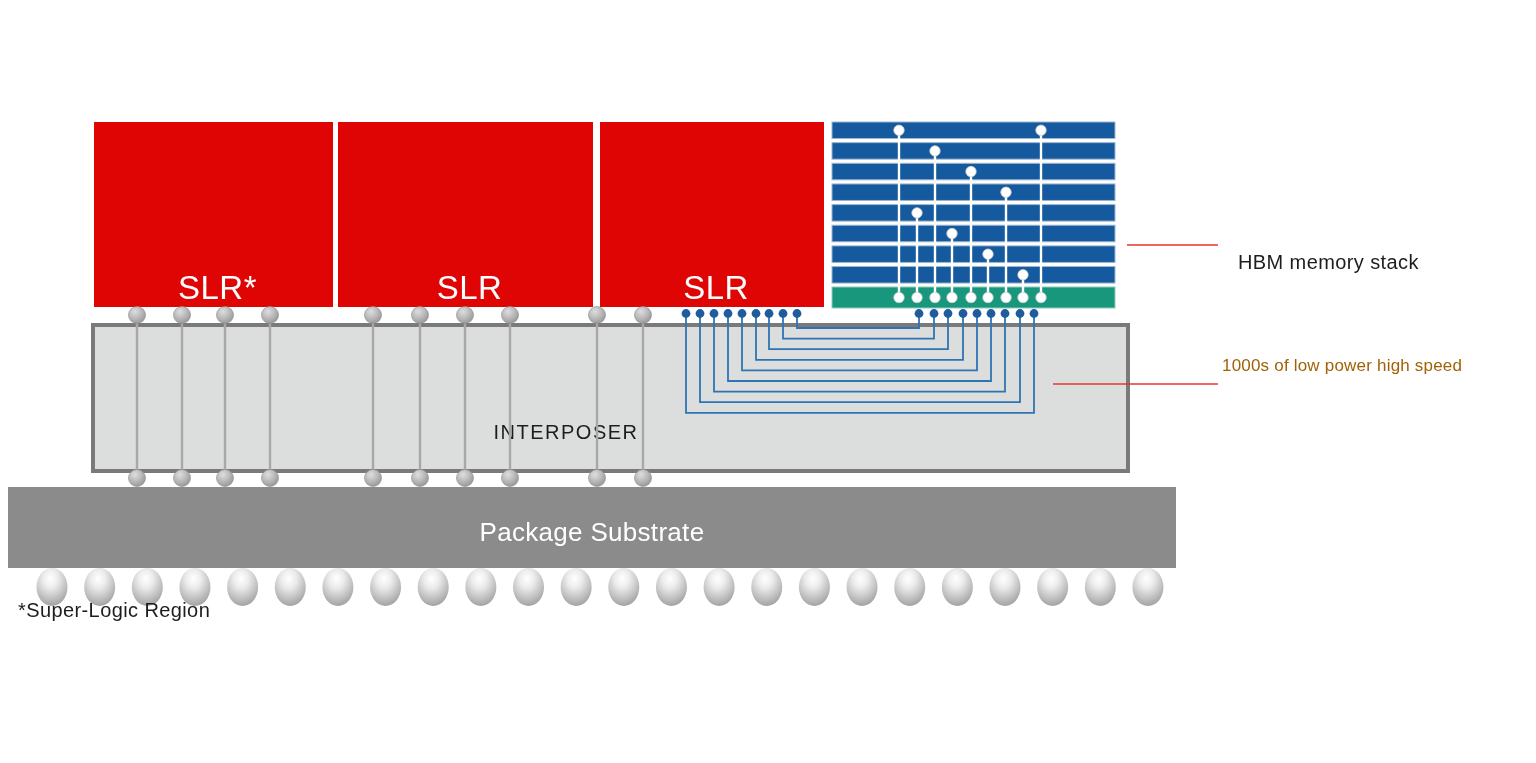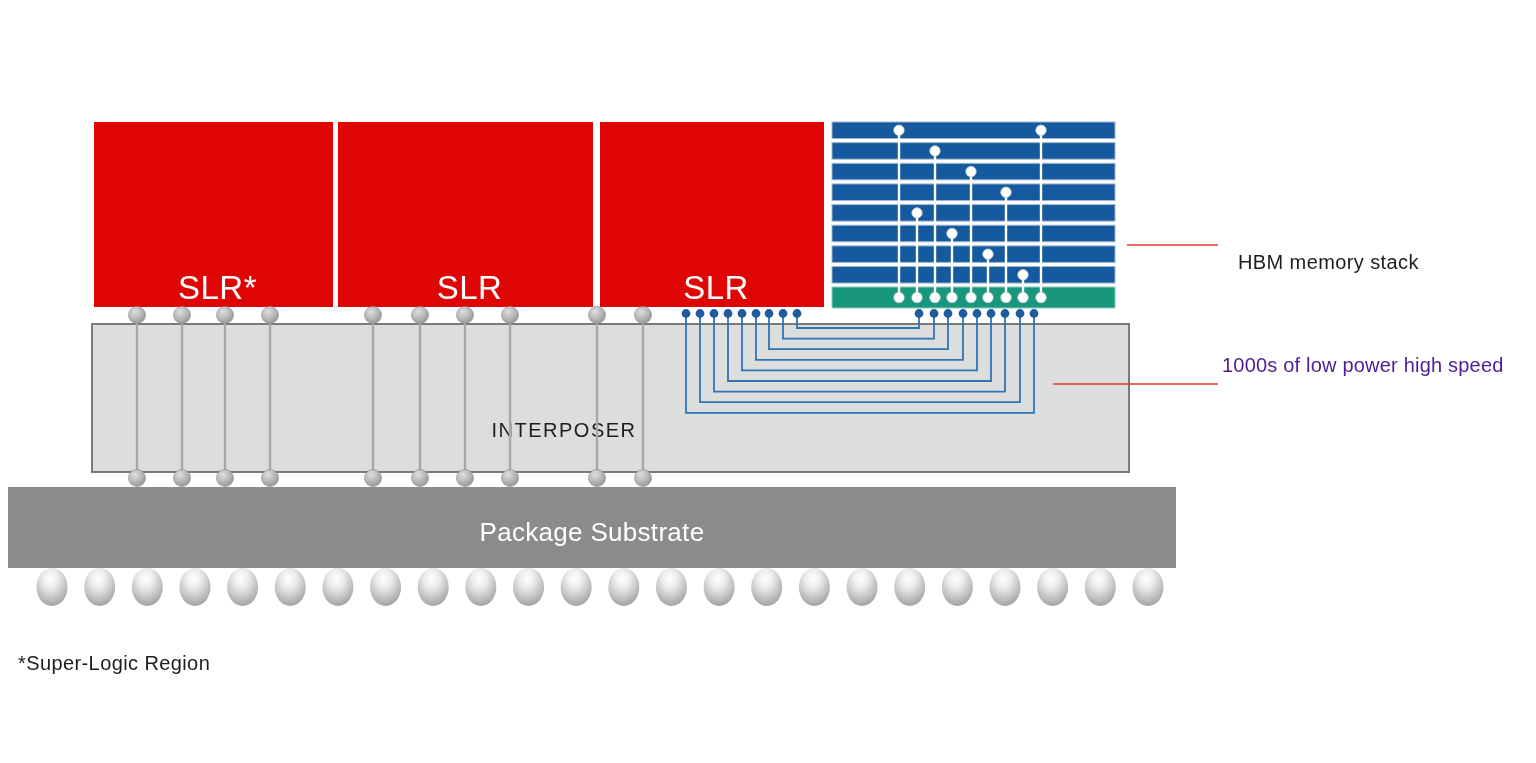--- a/index.html
+++ b/index.html
@@ -1,28 +1,28 @@
 <!DOCTYPE html>
 <html><head>
 <meta charset="utf-8">
 <style>
   html,body{margin:0;padding:0;background:#ffffff;}
   .stage{position:relative;width:1536px;height:763px;background:#ffffff;overflow:hidden;
          font-family:"Liberation Sans", sans-serif;}
   .slr{position:absolute;display:flex;align-items:flex-end;justify-content:center;padding-left:8px;}
   .slr span{color:#ffffff;font-size:33px;letter-spacing:0.5px;}
-  .interposer{position:absolute;border:2px solid #6d28d9;box-sizing:border-box;text-align:right;}
+  .interposer{position:absolute;border:4px solid #6d28d9;box-sizing:border-box;text-align:right;}
   .interposer-label{position:absolute;transform:translateX(-50%);font-size:20px;
          letter-spacing:1.5px;color:#1d1d1d;white-space:nowrap;}
   .substrate{position:absolute;display:flex;align-items:center;justify-content:center;}
   .substrate span{color:#ffffff;font-size:26px;letter-spacing:0.3px;margin-top:10px;}
   #diagram-svg{position:absolute;left:0;top:0;z-index:5;pointer-events:none;}
   .note{position:absolute;z-index:6;color:#1d1d1d;font-size:20px;letter-spacing:0.4px;
         white-space:nowrap;}
-  .para{position:absolute;z-index:6;color:#4c1d95;font-size:20px;line-height:27.5px;
+  .para{position:absolute;z-index:6;color:#a16207;font-size:17px;line-height:27.5px;
         letter-spacing:0.2px;white-space:nowrap;}
 </style>
 </head>
 <body>
 
 <div class="stage">
 
   <div class="slr" id="slr-1" style="left: 94px; top: 122px; width: 231px; height: 185px; background: rgb(224, 5, 5);">
     <span>SLR*</span>
   </div>
@@ -175,15 +175,15 @@
       <line x1="1127" y1="245" x2="1218" y2="245" stroke="#e8362d" stroke-width="1.6"></line>
       <line x1="1053" y1="384" x2="1218" y2="384" stroke="#e8362d" stroke-width="1.6"></line>
     </svg>
 
   <div class="note" id="note-hbm" style="left: 1238px; top: 231px; margin-top: 20px;">HBM memory stack</div>
 
   <div class="para" id="note-signals" style="left: 1222px; top: 352px;">
     <div>1000s of low power high speed</div>
   </div>
 
-  <div class="note" id="note-footnote" style="left: 18px; top: 652px;">*Super-Logic Region</div>
+  <div class="note" id="note-footnote" style="left: 18px; top: 599px;">*Super-Logic Region</div>
 
 </div>
 
 </body></html>

